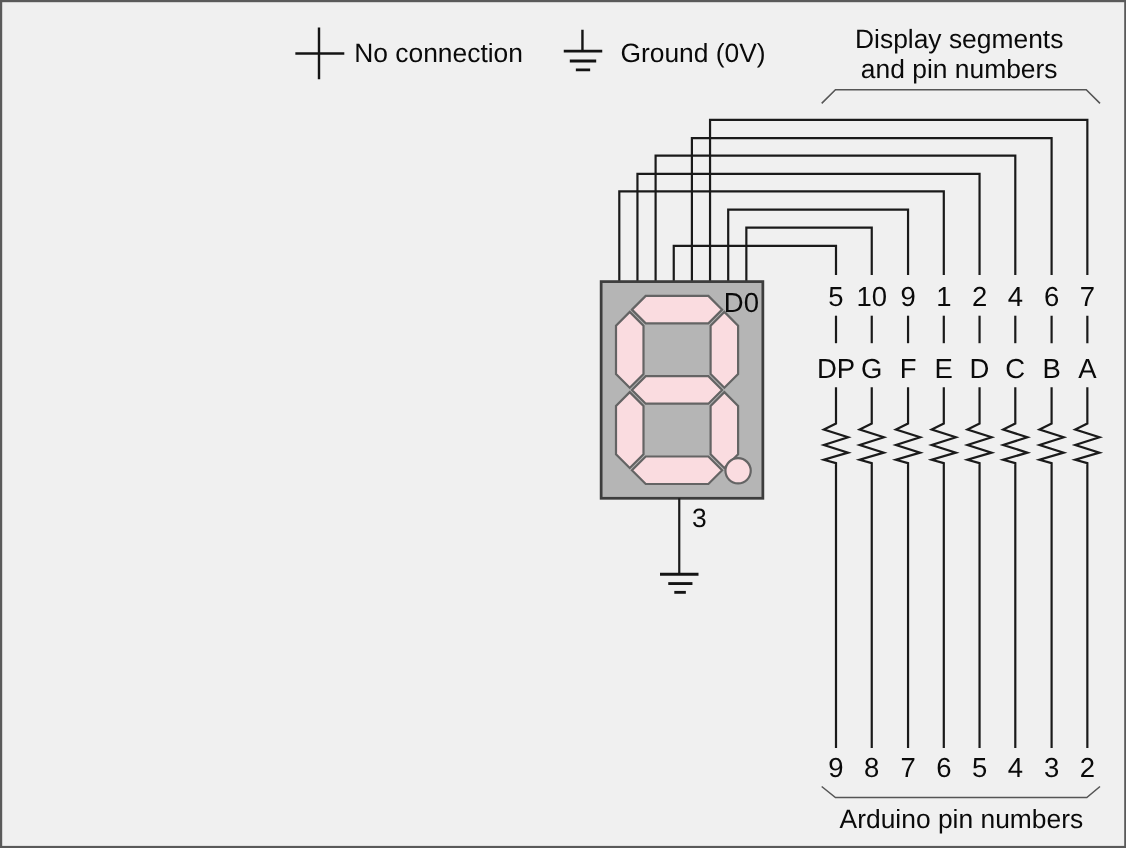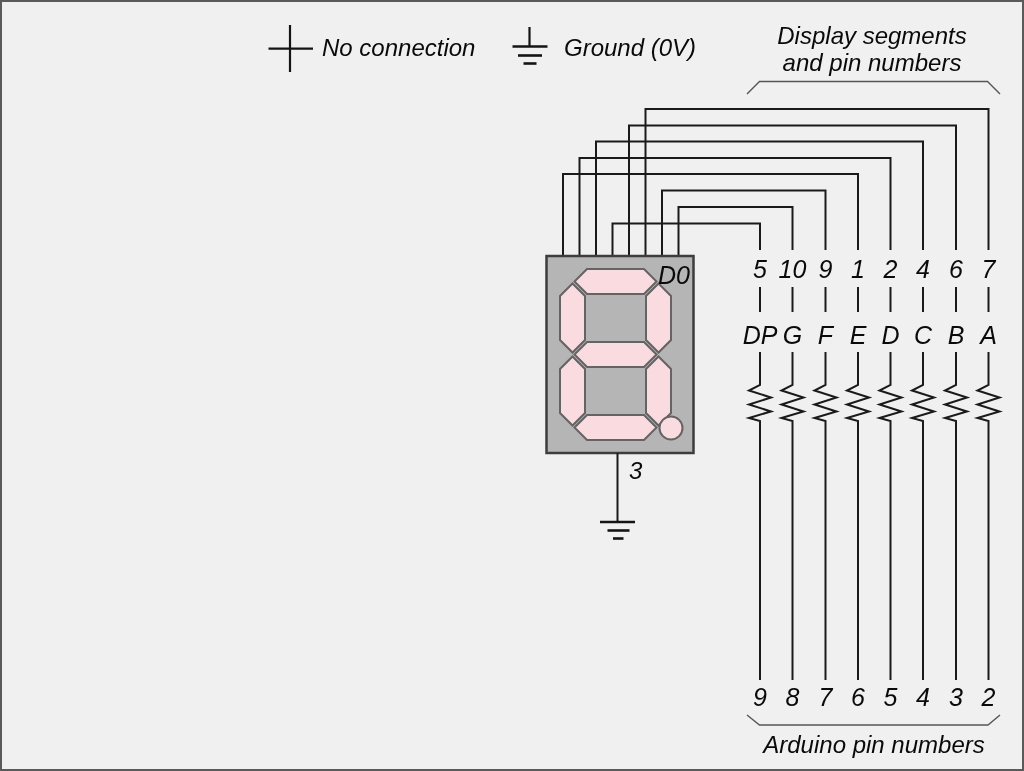--- a/index.html
+++ b/index.html
@@ -4,21 +4,20 @@
 <style>
   html,body{margin:0;padding:0;background:#fff;}
   .page{
     position:relative;
     width:1024px;height:771px;
     box-sizing:border-box;
     background:var(--background,#f0f0f0);
     border:2px solid #5a5a5a;
     font-family:"Liberation Sans",sans-serif;
     overflow:hidden;
-    font-style:italic;
   }
   svg{position:absolute;left:0;top:0;display:block;}
   svg text{
     font-family:"Liberation Sans",sans-serif;
     font-size:24px;
     fill:#0a0a0a;
   }
   svg text.big{font-size:25px;}
   .mid{text-anchor:middle;}
   .end{text-anchor:end;}

